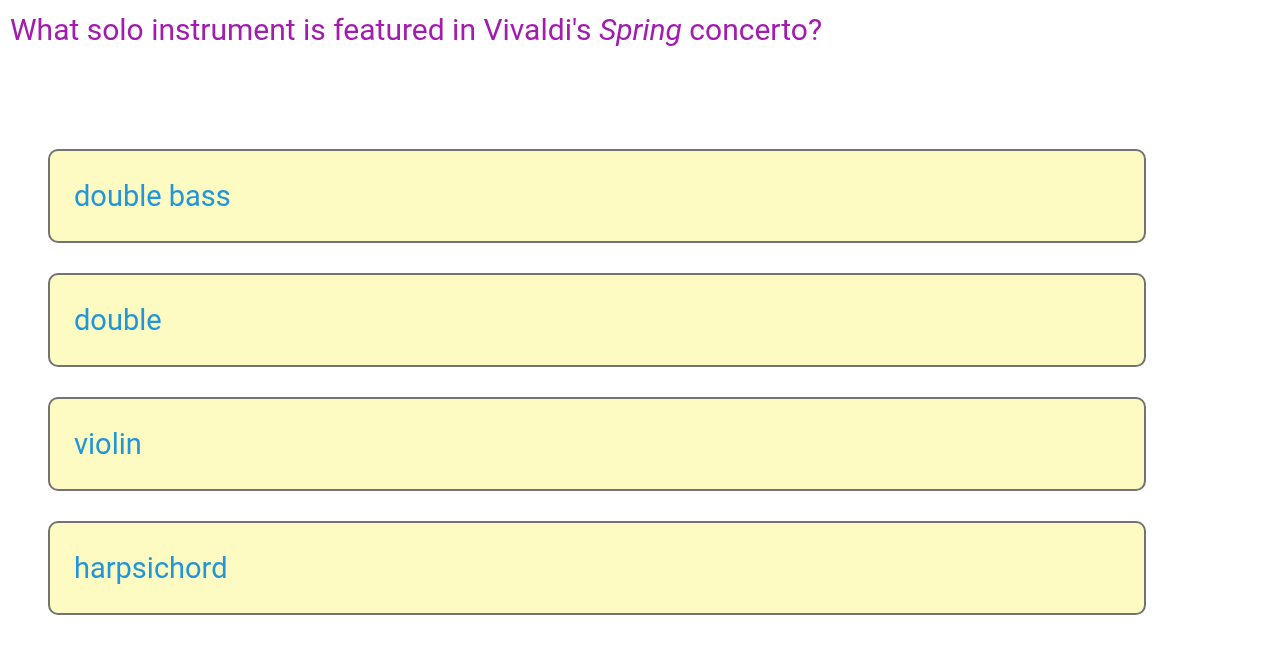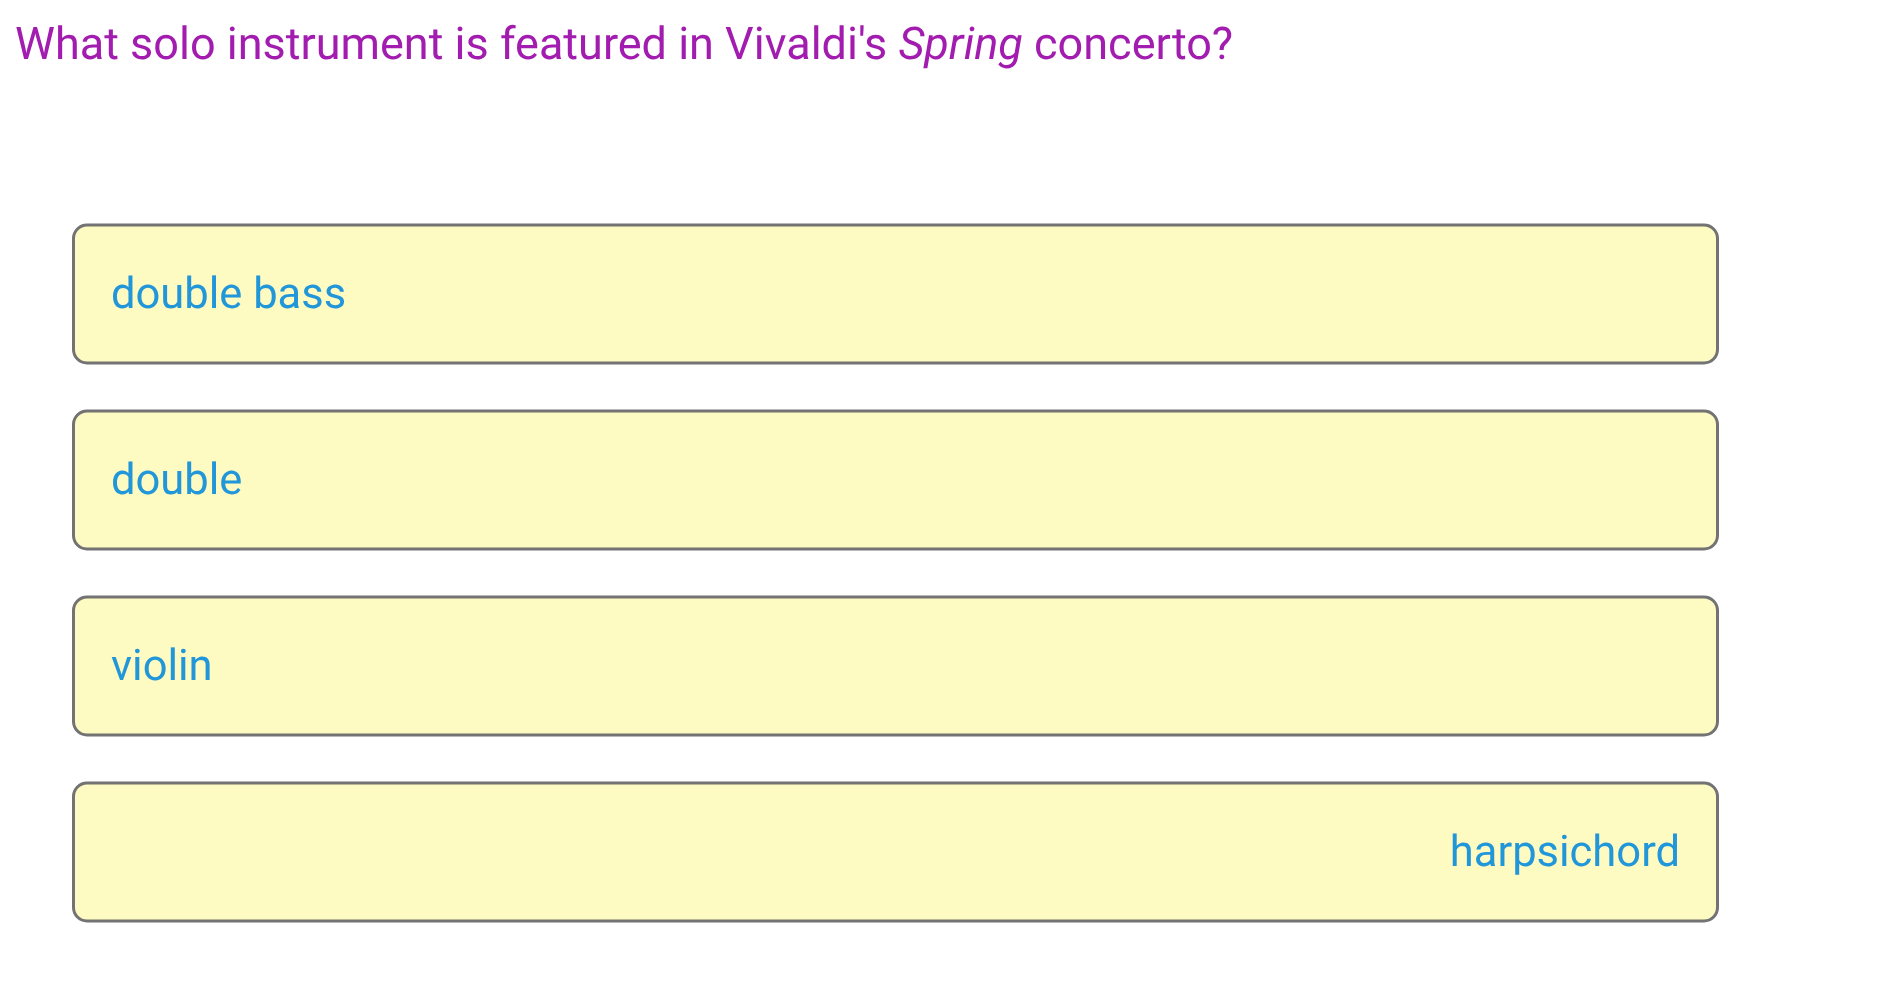--- a/index.html
+++ b/index.html
@@ -34,21 +34,20 @@
       border-radius: 10px;
       padding: 28px 24px;
       margin-bottom: 30px;
       cursor: pointer;
       font-size: 29px;
       color: #2196d9;
       font-weight: 400;
     }
     .option:last-child {
       margin-bottom: 0;
-      text-align: right;
     }
   </style>
 </head>
 <body>
 
 <div class="question">
   <span>What solo instrument is featured in Vivaldi's </span><span class="italic">Spring</span><span> concerto?</span>
 </div>
 
 <div class="options">

